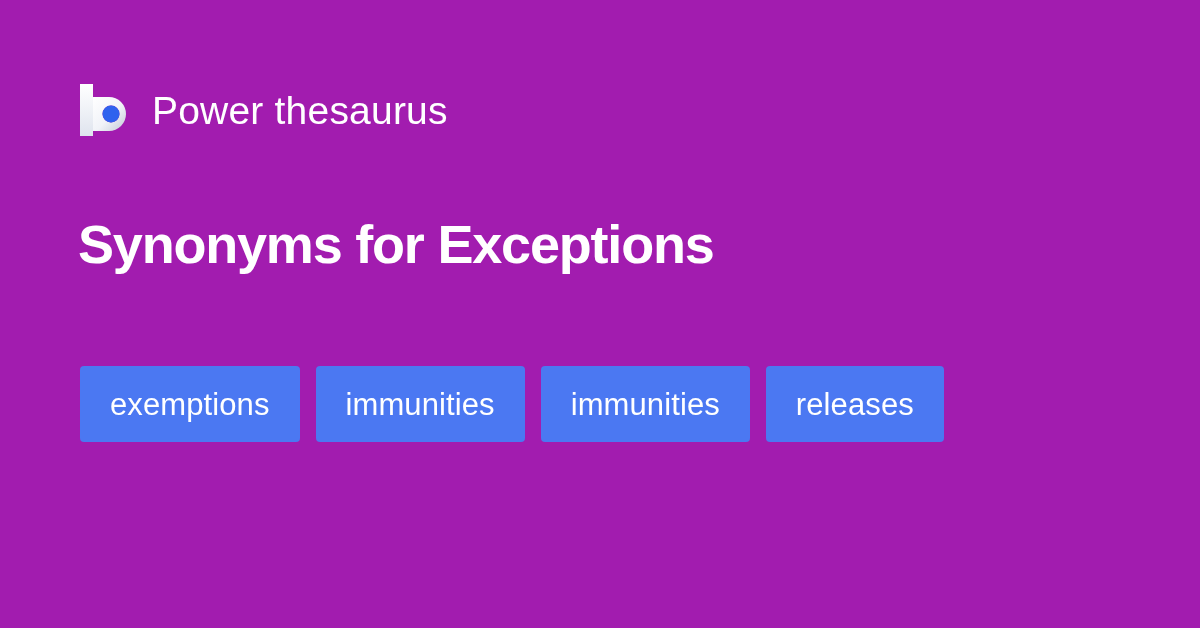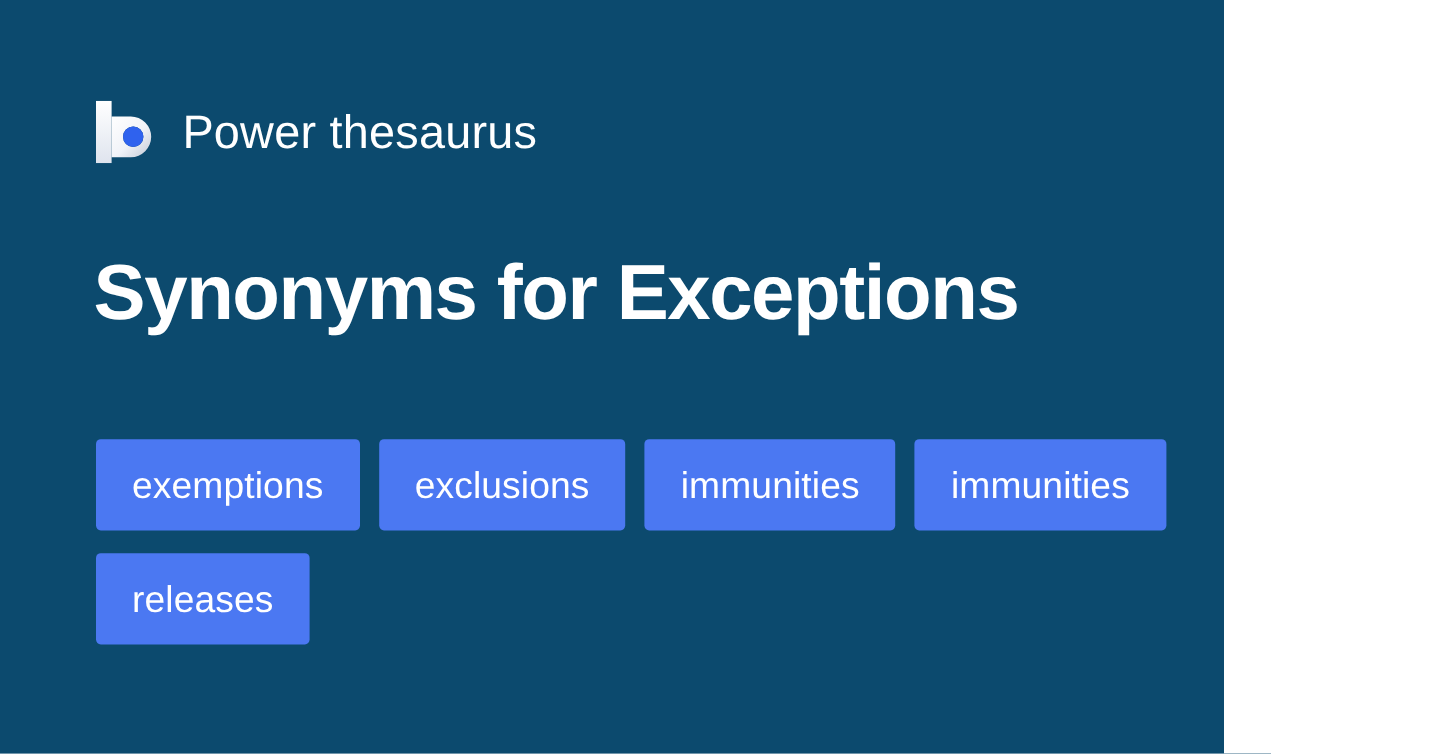--- a/index.html
+++ b/index.html
@@ -7,23 +7,23 @@
     margin: 0;
     padding: 0;
   }
   body {
     background: #ffffff;
     font-family: "Liberation Sans", sans-serif;
   }
 
   .og-card {
     position: relative;
-    width: 1020px;
+    width: 1200px;
     height: 628px;
-    background: #0c4a6e;
+    background: #a21caf;
     overflow: hidden;
     box-sizing: border-box;
   }
 
   
   .brand-row {
     position: absolute;
     left: 80px;
     top: 82px;
     display: flex;
@@ -49,21 +49,21 @@
     font-family: "Liberation Sans", sans-serif;
   }
 
   
   .headline {
     position: absolute;
     left: 78px;
     top: 196px;
     margin: 0;
     color: #ffffff;
-    font-size: 65px;
+    font-size: 54px;
     font-weight: bold;
     line-height: 96px;
     letter-spacing: -1.2px;
     white-space: nowrap;
     font-family: "Liberation Sans", sans-serif;
   }
 
   
   .tag-list {
     position: absolute;
@@ -122,19 +122,18 @@
       <path d="M13 13 h16 a17 17 0 0 1 0 34 h-16 z M22.5 30 a8.5 8.5 0 1 0 17 0 a8.5 8.5 0 1 0 -17 0 z" fill="url(#bGrad)" fill-rule="evenodd"></path>
       <circle cx="31" cy="30" r="8.5" fill="#2f62ee"></circle>
     </svg>
     <span class="brand-name">Power thesaurus</span>
   </div>
 
   <h1 class="headline">Synonyms for Exceptions</h1>
 
   <ul class="tag-list">
     <li class="tag">exemptions</li>
-    <li class="tag">exclusions</li>
     <li class="tag">immunities</li>
     <li class="tag">immunities</li>
     <li class="tag">releases</li>
   </ul>
 
 </div>
 
 </body></html>

